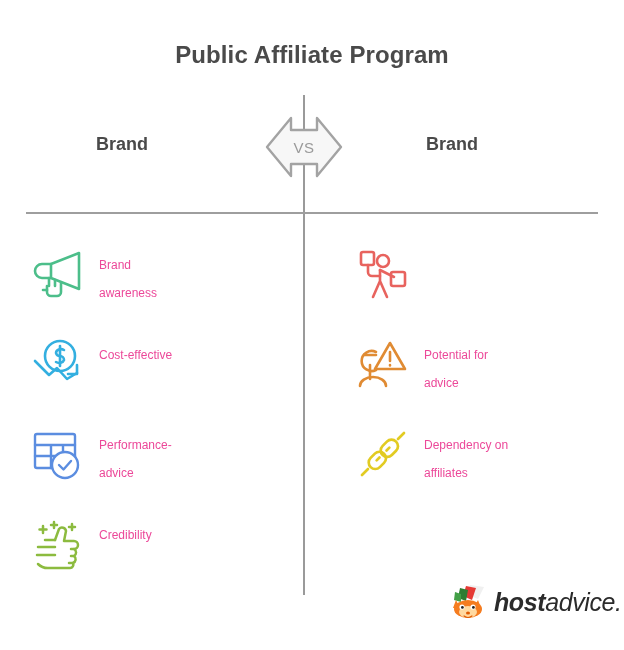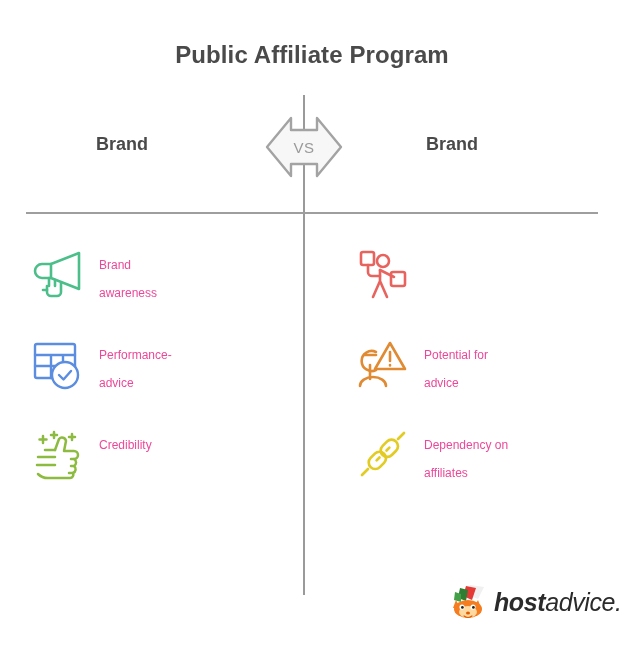--- a/index.html
+++ b/index.html
@@ -178,20 +178,32 @@
           <path d="M22 19 L13 19 A7 7 0 0 0 13 33 L22 33"></path>
           <path d="M20 33 L20 41 M26 35 L26 41"></path>
           <path d="M18 41 L18 47 A4 4 0 0 0 22 51 L28 51 A4 4 0 0 0 32 47 L32 38"></path>
           <path d="M14 45 L18 45"></path>
         </svg>
       </div>
       <div class="item-label">Brand
 awareness</div>
     </div>
 
+    <div class="list-item">
+      <div class="item-icon">
+        <svg width="58" height="58" viewBox="0 0 58 58" fill="none" stroke="#33AFE0" stroke-width="2.6" stroke-linecap="round" stroke-linejoin="round">
+          <circle cx="31" cy="21" r="15"></circle>
+          <path d="M35 15 A5 4 0 0 0 27 18 A4 4 0 0 0 31 21 A4 4 0 0 1 35 25 A5 4 0 0 1 27 27"></path>
+          <path d="M31 11 L31 31"></path>
+          <path d="M6 26 L20 40 L28 33 L38 44 L48 38"></path>
+          <path d="M48 30 L48 39 L39 39"></path>
+        </svg>
+      </div>
+      <div class="item-label">Cost-effective</div>
+    </div>
 
     <div class="list-item">
       <div class="item-icon">
         <svg width="58" height="58" viewBox="0 0 58 58" fill="none" stroke="#5B8DE0" stroke-width="2.4" stroke-linecap="round" stroke-linejoin="round">
           <rect x="6" y="9" width="40" height="34" rx="2"></rect>
           <path d="M6 20 L46 20 M6 31 L46 31 M22 20 L22 43 M34 20 L34 43"></path>
           <circle cx="36" cy="40" r="13" fill="#ffffff"></circle>
           <path d="M30 40 L34.5 44.5 L42 36"></path>
         </svg>
       </div>

